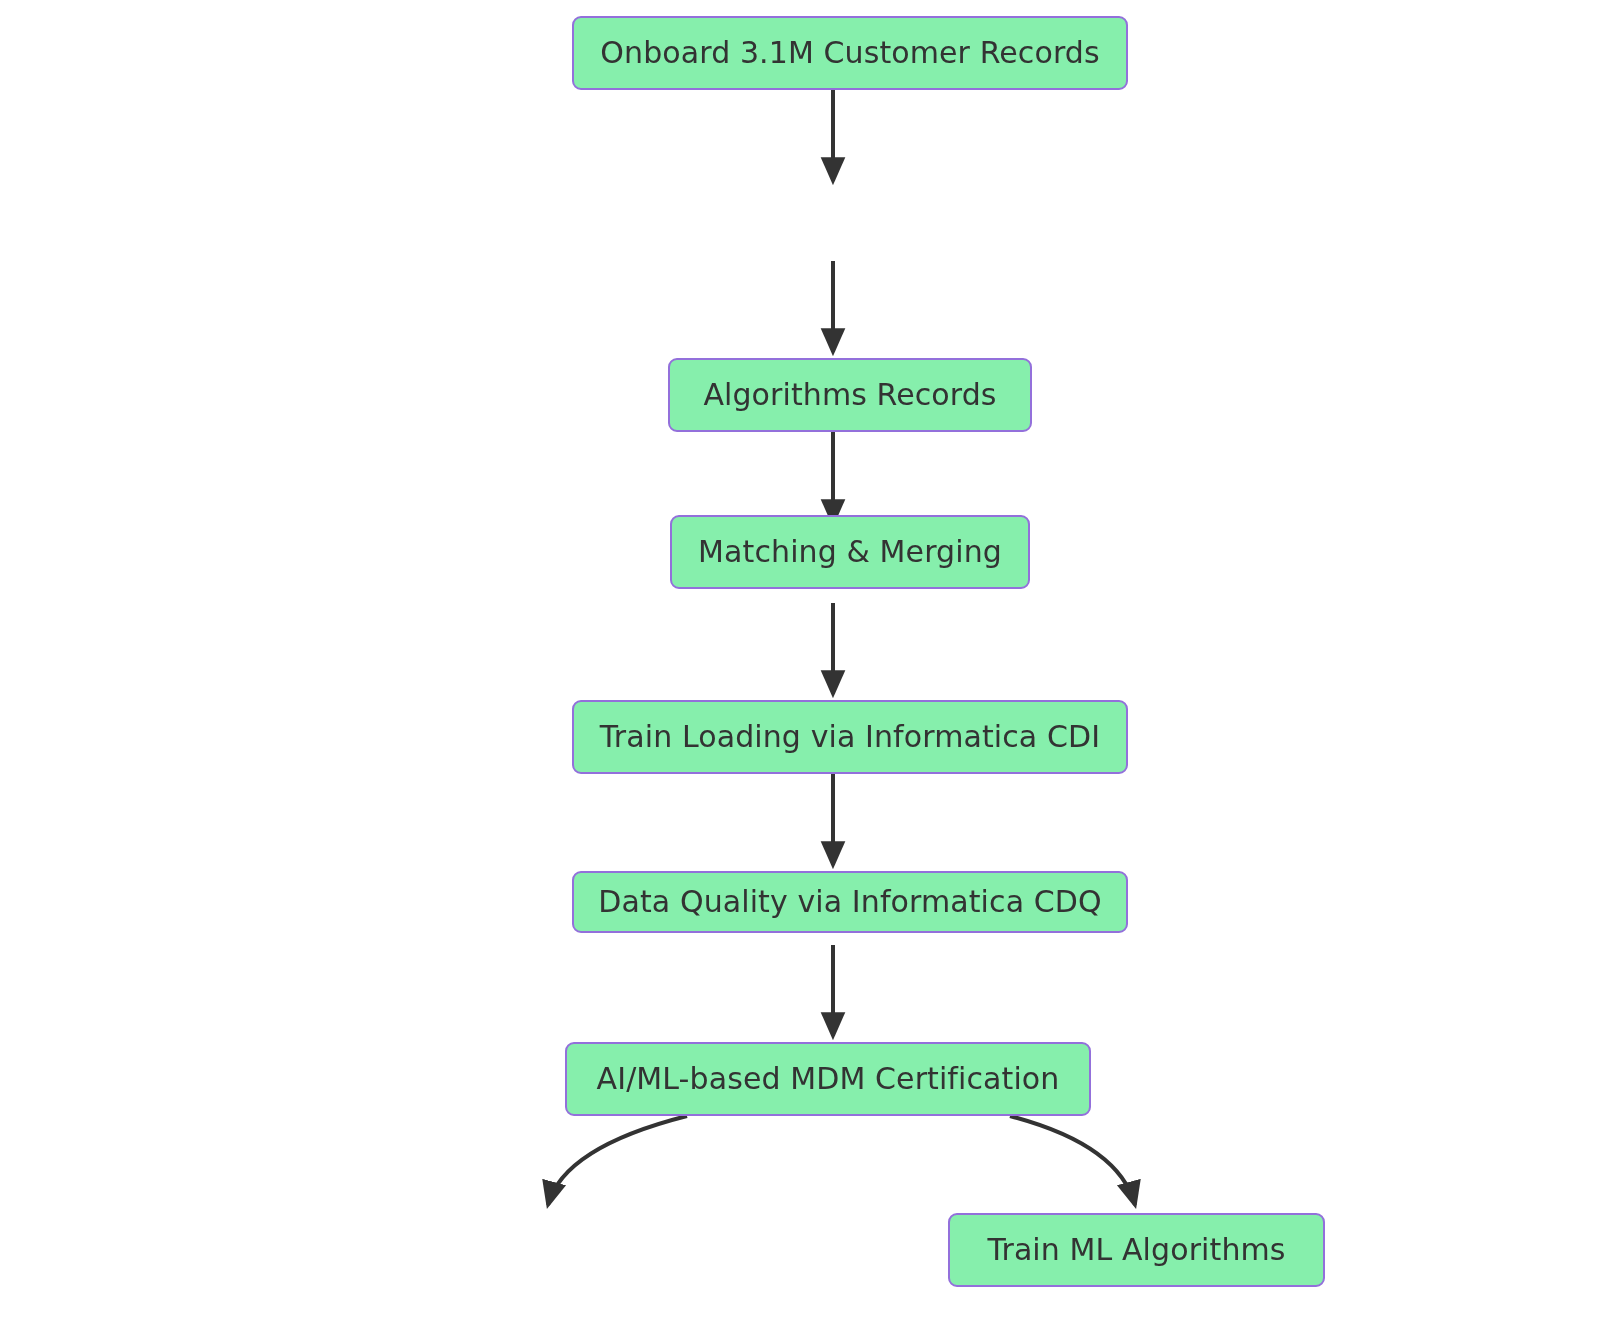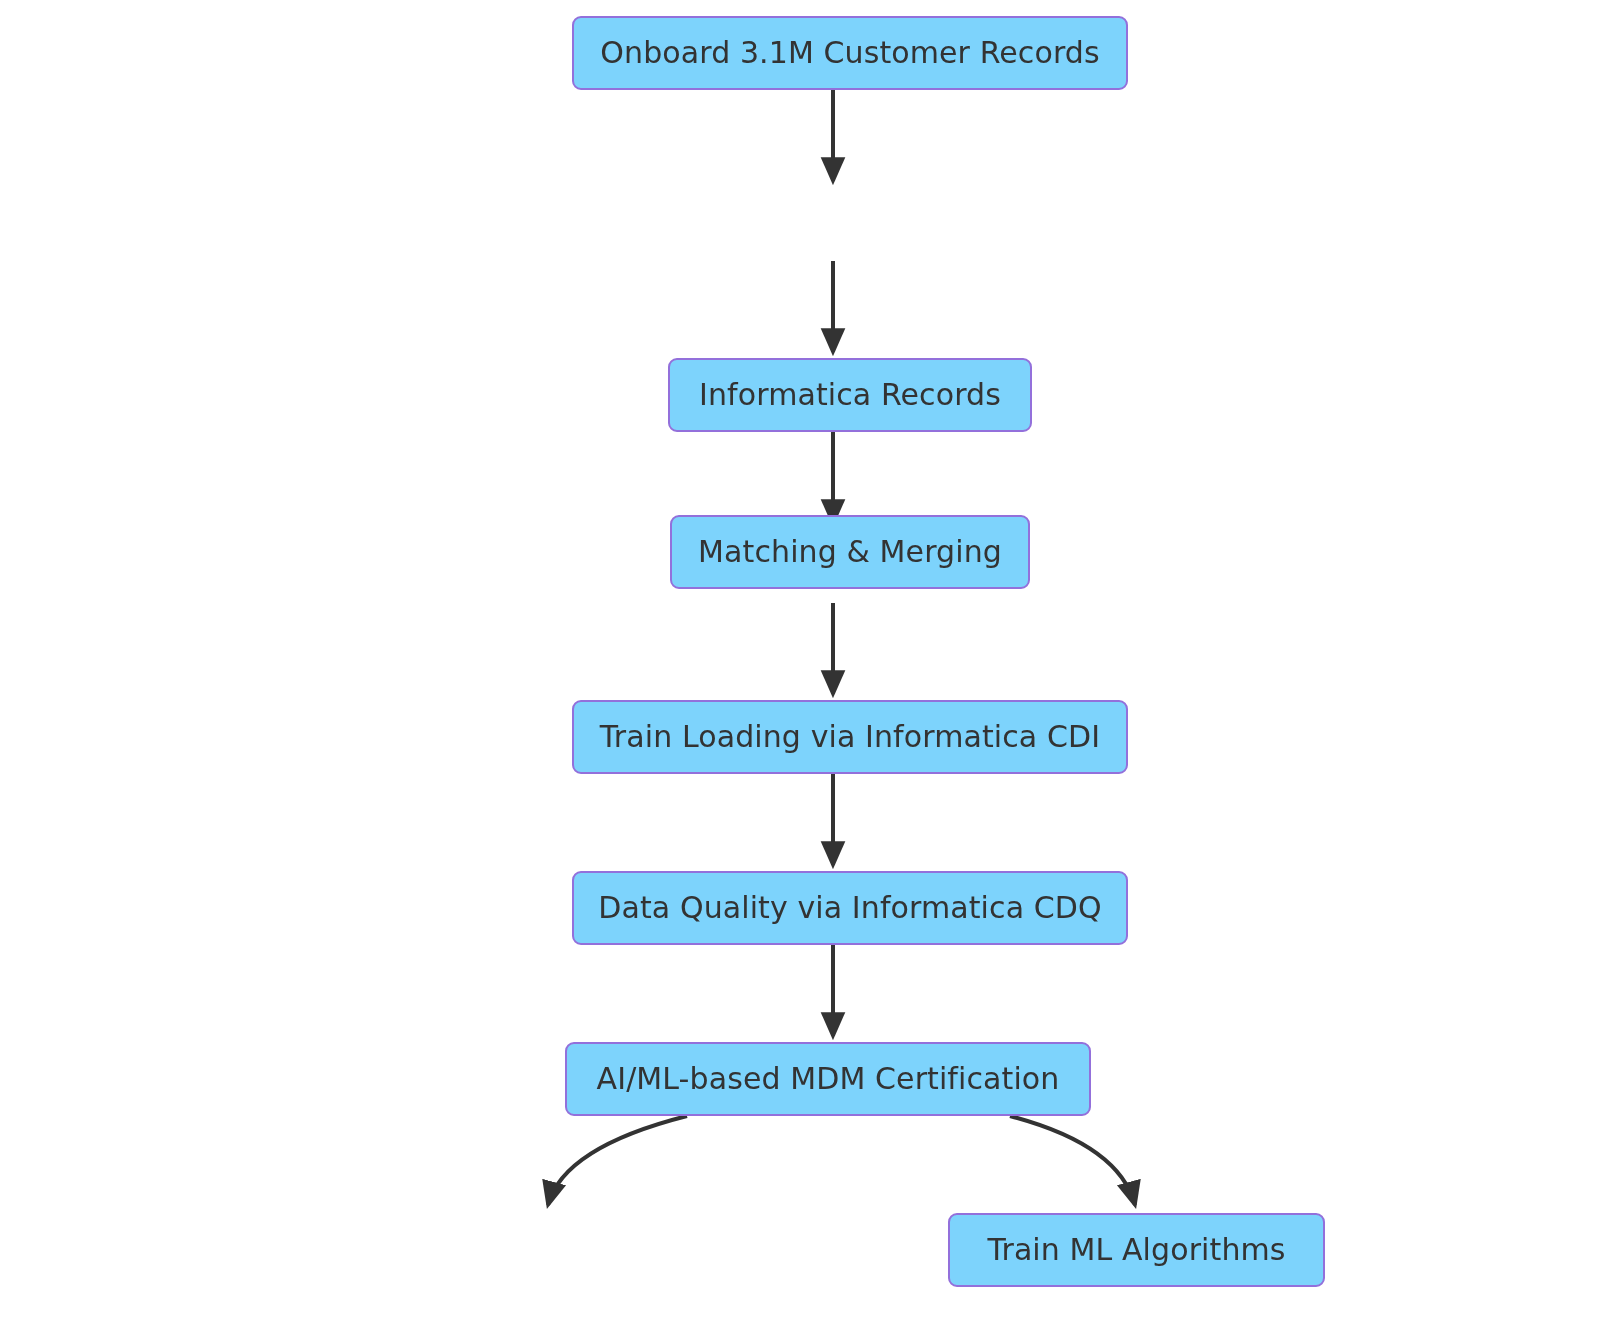--- a/index.html
+++ b/index.html
@@ -24,21 +24,21 @@
     position: absolute;
     left: 0;
     top: 0;
     width: 1600px;
     height: 1324px;
     pointer-events: none;
   }
   .node {
     position: absolute;
     box-sizing: border-box;
-    background: #7dd3fc;
+    background: #86efac;
     border: 2px solid #9370DB;
     border-radius: 9px;
     display: flex;
     align-items: center;
     justify-content: center;
     color: #333333;
     font-size: 30px;
     font-weight: 400;
     line-height: 1;
     letter-spacing: 0.1px;
@@ -73,32 +73,32 @@
       <path d="M 1010 1116 C 1075 1133, 1123 1160, 1135 1205"></path>
     </g>
   </svg>
 
   <div class="node" style="left:572px; top:16px; width:556px; height:74px;">
     <span class="node-label">Onboard 3.1M Customer Records</span>
   </div>
 
 
   <div class="node" style="left:668px; top:358px; width:364px; height:74px;">
-    <span class="node-label">Informatica Records</span>
+    <span class="node-label">Algorithms Records</span>
   </div>
 
   <div class="node" style="left:670px; top:515px; width:360px; height:74px;">
     <span class="node-label">Matching &amp; Merging</span>
   </div>
 
   <div class="node" style="left:572px; top:700px; width:556px; height:74px;">
     <span class="node-label">Train Loading via Informatica CDI</span>
   </div>
 
-  <div class="node" style="left:572px; top:871px; width:556px; height:74px;">
+  <div class="node" style="left:572px; top:871px; width:556px; height:62px;">
     <span class="node-label">Data Quality via Informatica CDQ</span>
   </div>
 
   <div class="node" style="left:565px; top:1042px; width:526px; height:74px;">
     <span class="node-label">AI/ML-based MDM Certification</span>
   </div>
 
 
   <div class="node" style="left:948px; top:1213px; width:377px; height:74px;">
     <span class="node-label">Train ML Algorithms</span>

